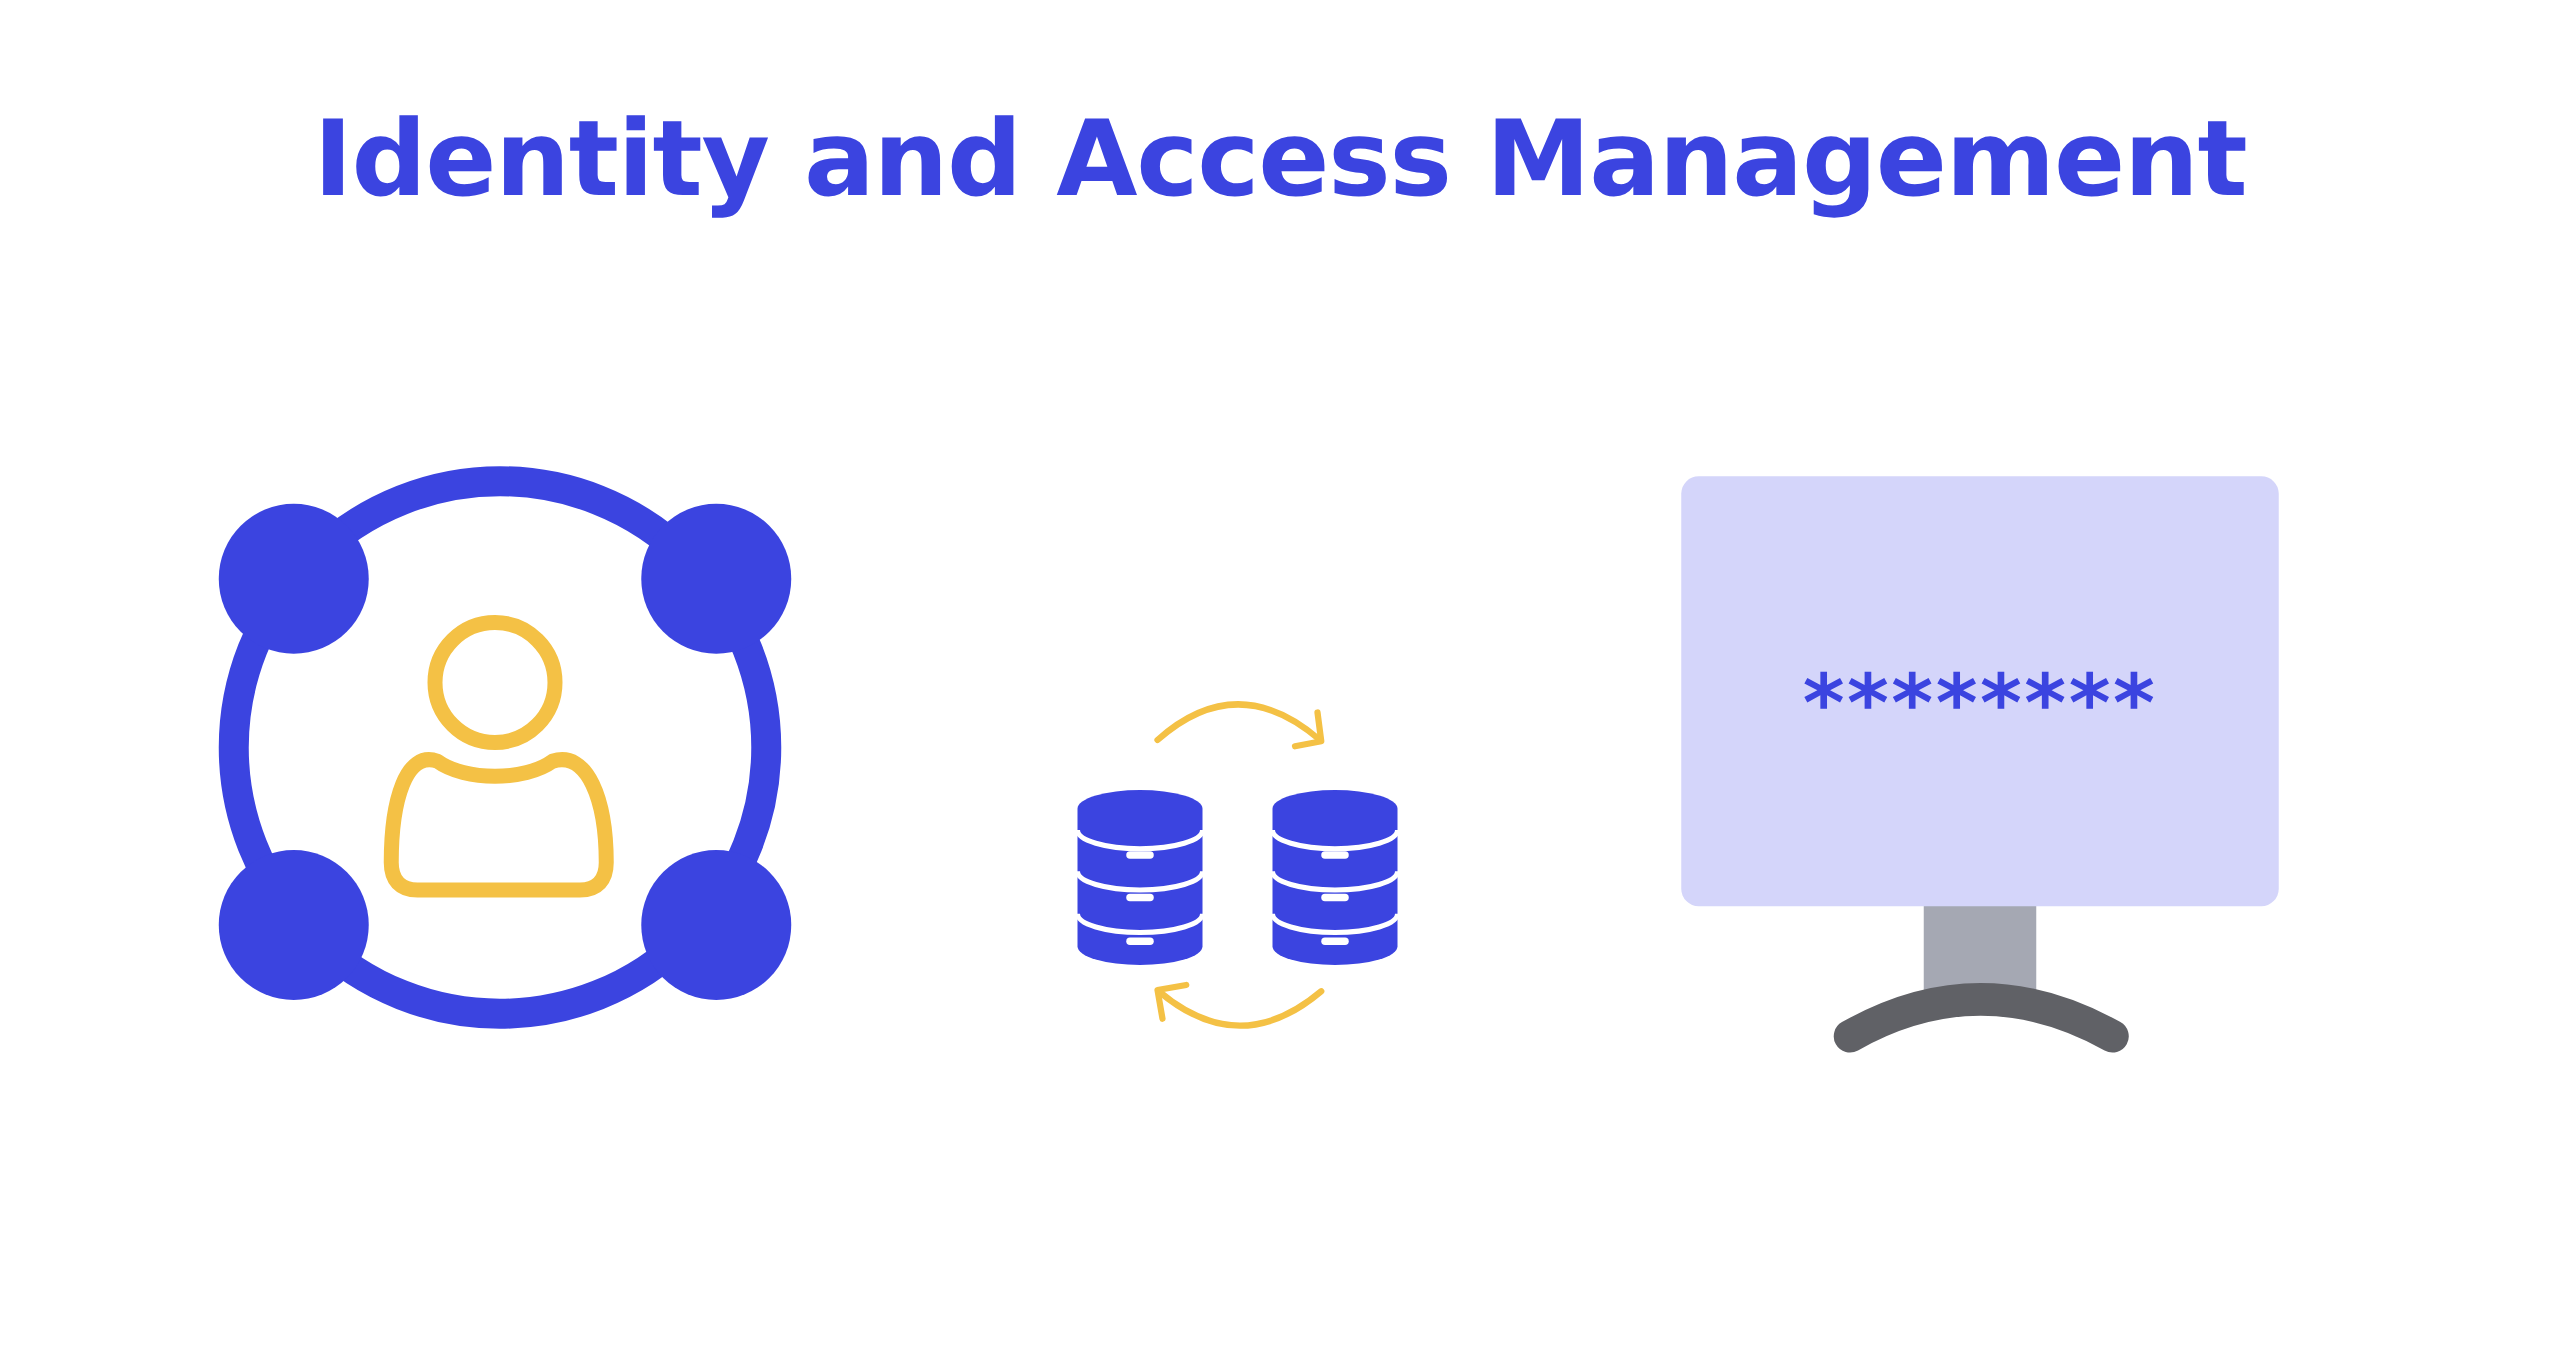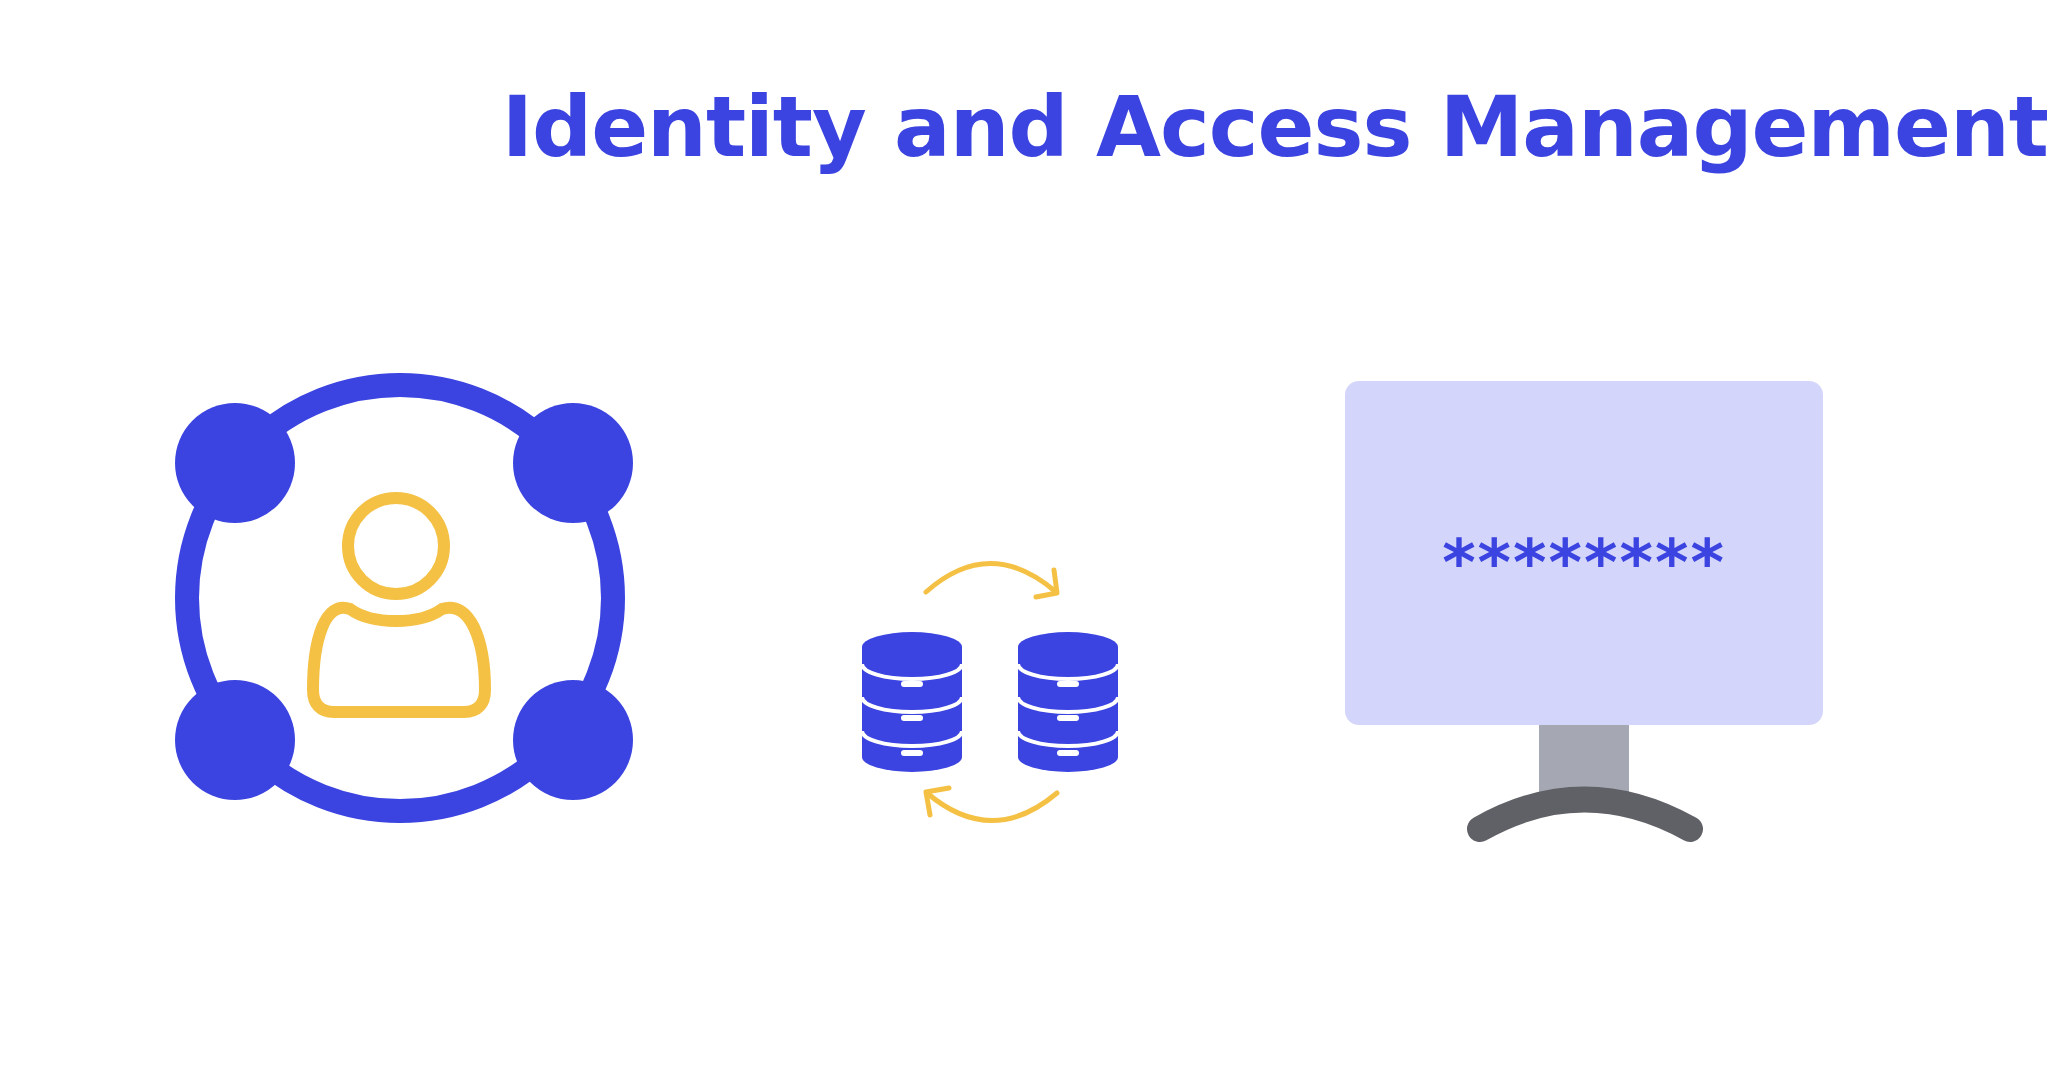--- a/index.html
+++ b/index.html
@@ -12,21 +12,21 @@
       height: 1085px;
       position: relative;
       overflow: hidden;
       font-family: "DejaVu Sans", "Liberation Sans", sans-serif;
     }
     .title {
       position: absolute;
       left: 0;
       top: 72px;
       width: 2048px;
-      text-align: right;
+      text-align: center;
       font-size: 84px;
       font-weight: bold;
       letter-spacing: -1px;
       color: #3b44e0;
       margin: 0;
       line-height: 110px;
     }
     svg.art {
       position: absolute;
       left: 0;

